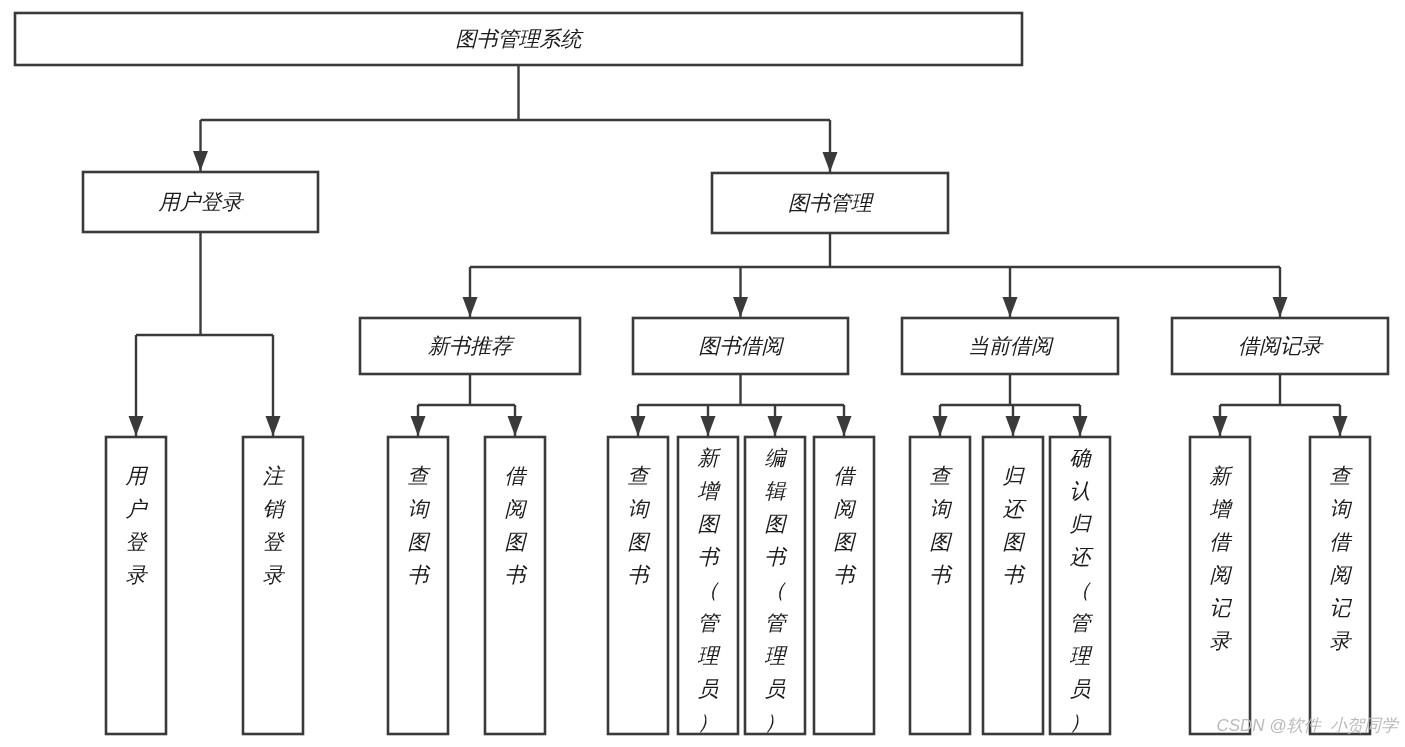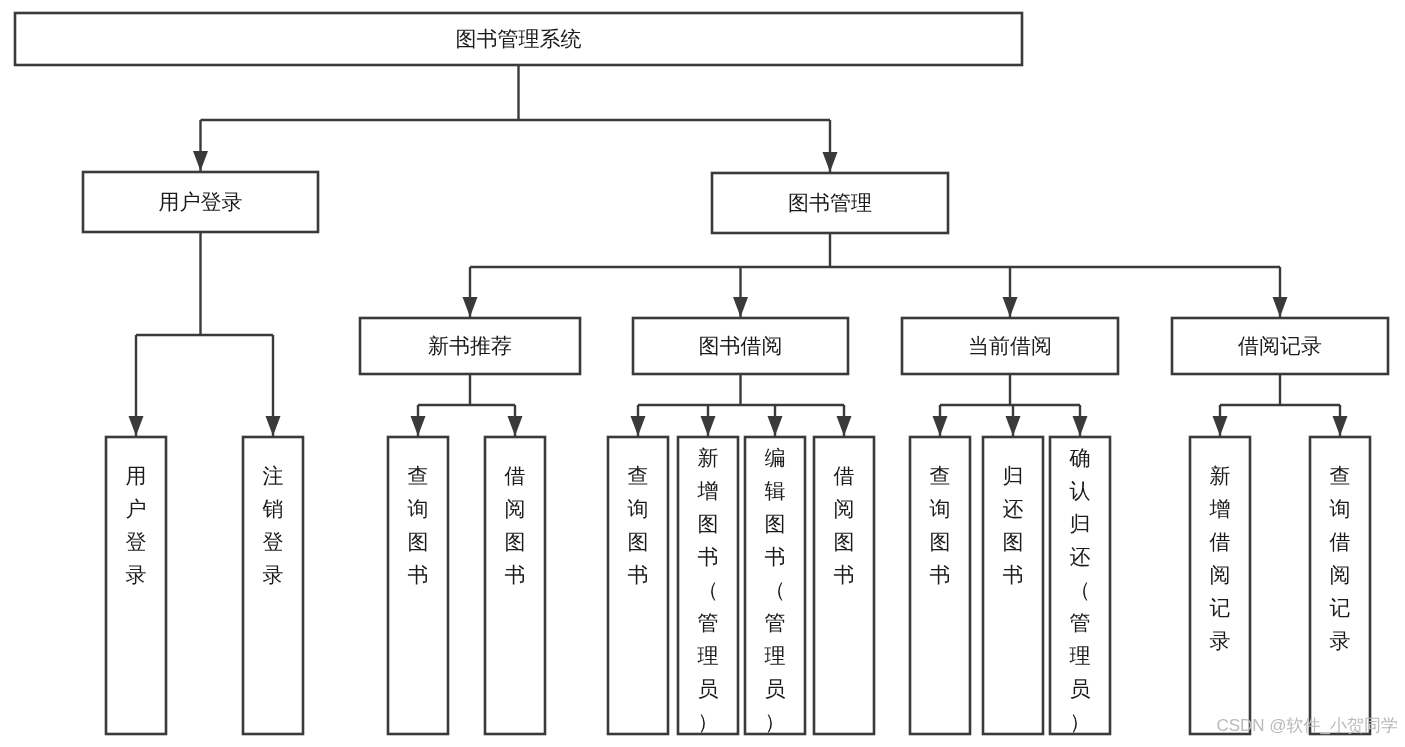--- a/index.html
+++ b/index.html
@@ -12,20 +12,21 @@
     height: 747px;
     font-family: "Liberation Sans", sans-serif;
     overflow: hidden;
     position: relative;
   }
   #diagram-root {
     position: absolute;
     left: 0; top: 0;
     width: 1405px;
     height: 747px;
+    font-style: italic;
   }
   svg.flowchart {
     display: block;
     width: 1405px;
     height: 747px;
   }
   .node-rect {
     fill: #ffffff;
     stroke: #3a3a3a;
     stroke-width: 2.6;

